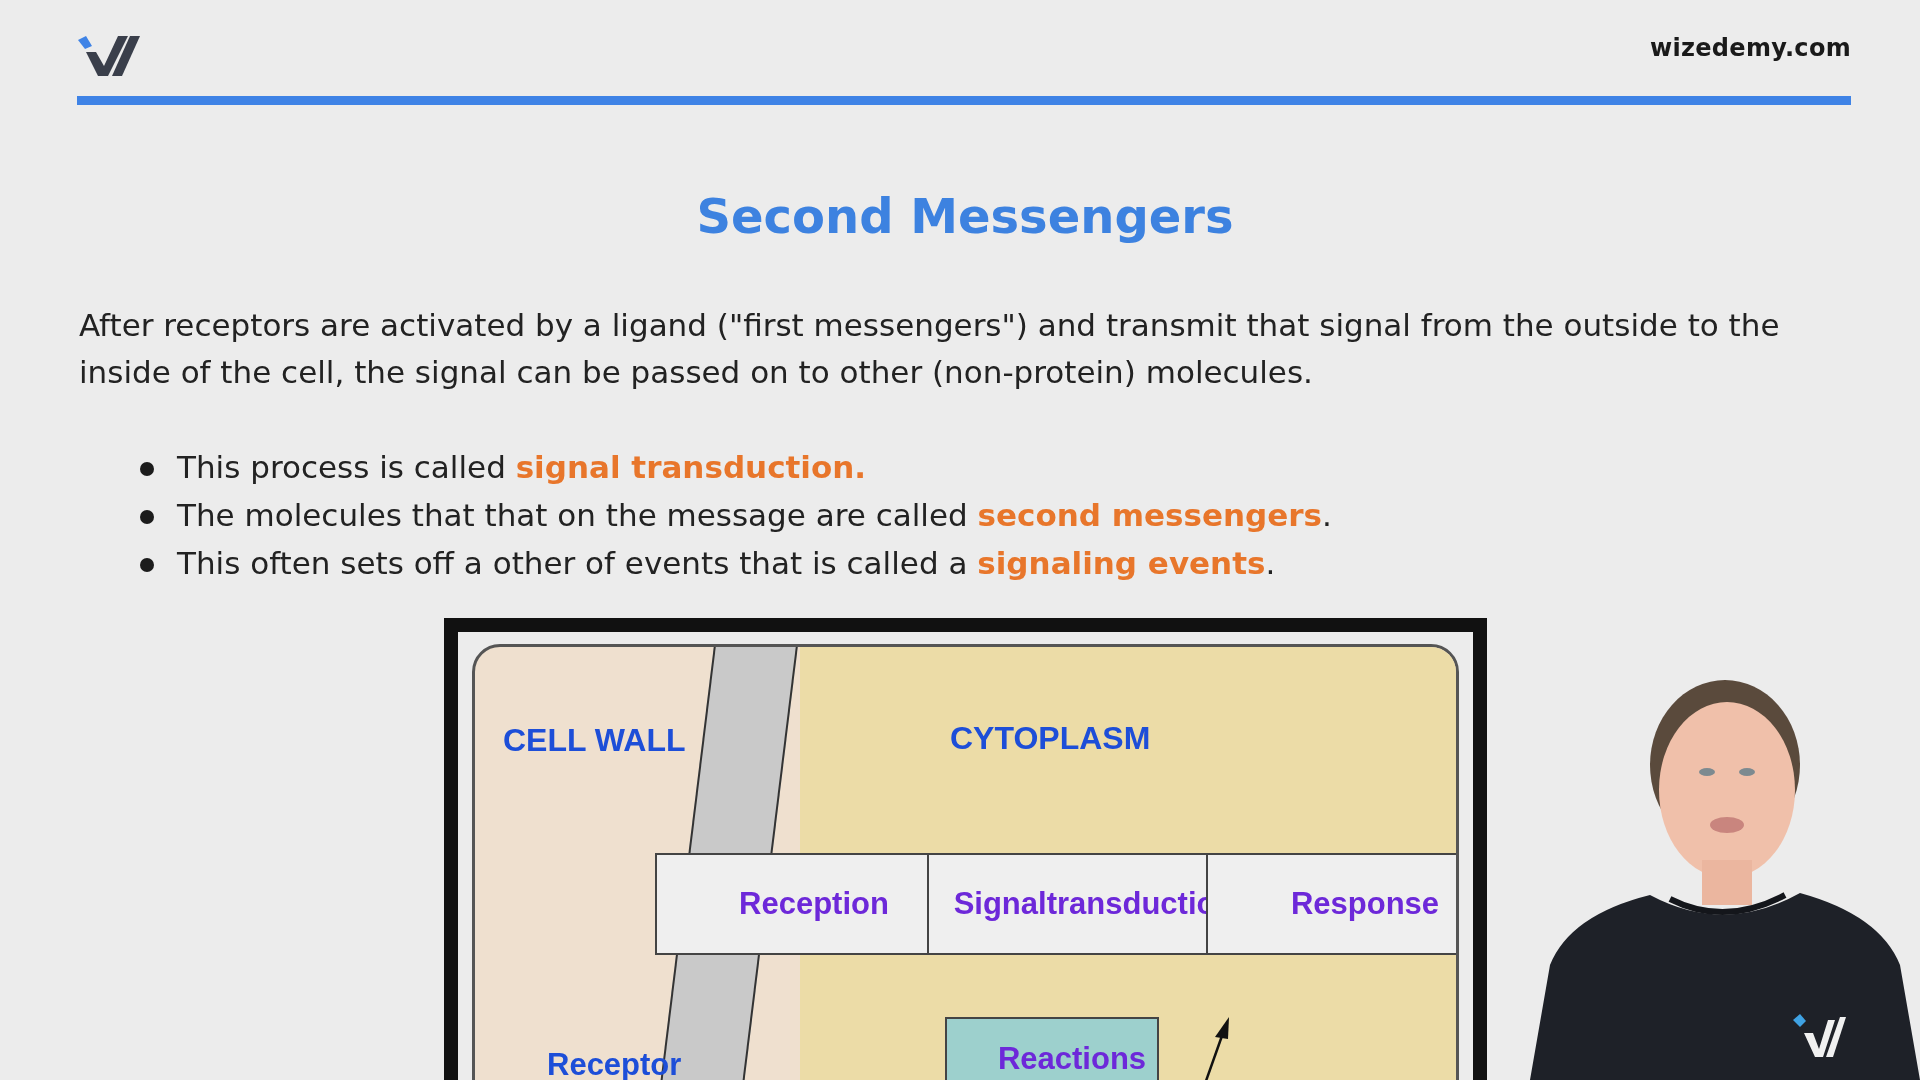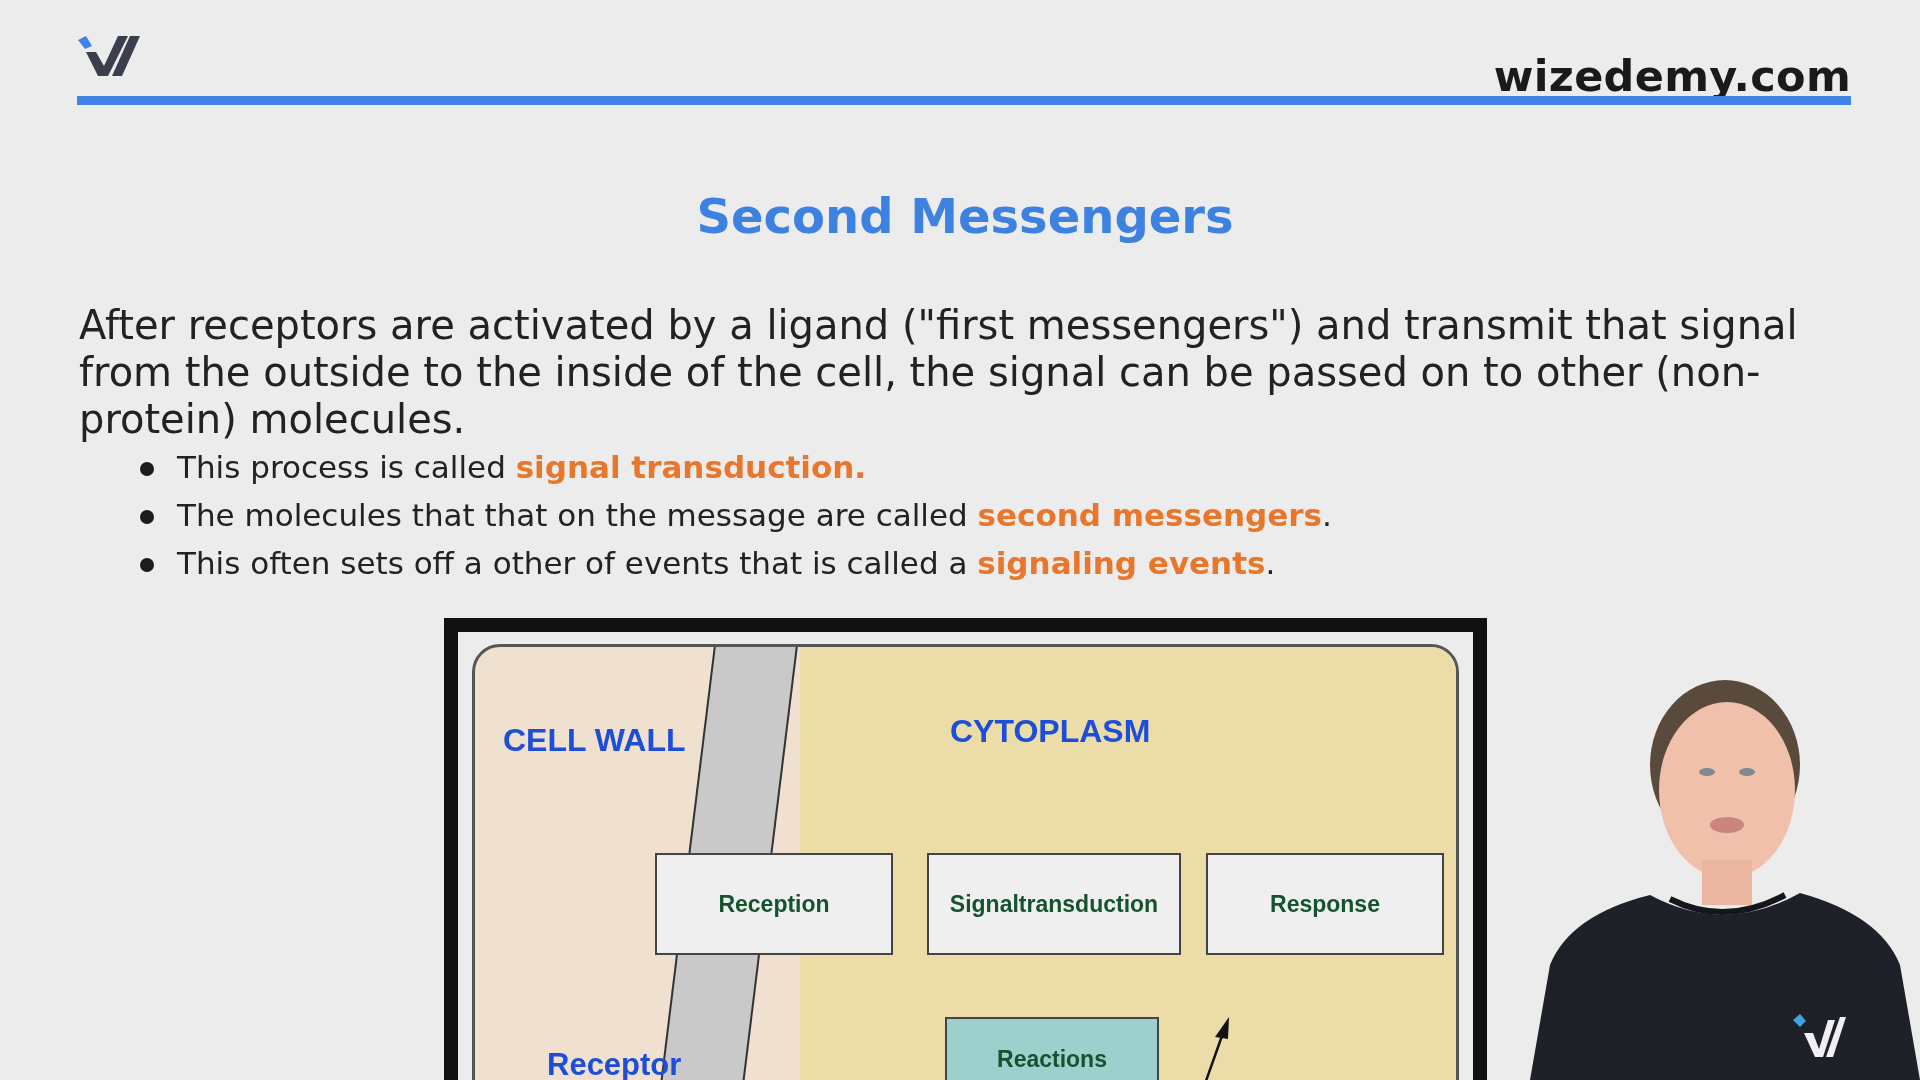--- a/index.html
+++ b/index.html
@@ -4,35 +4,35 @@
 <style>
   html, body { margin:0; padding:0; }
   body {
     width:1920px; height:1080px; overflow:hidden;
     background:#ececec;
     font-family:"DejaVu Sans", sans-serif;
     color:#1c1c1c;
     position:relative;
   }
   .logo { position:absolute; left:78px; top:36px; width:62px; height:42px; }
-  .site { position:absolute; right:69px; top:51px; font-size:43px; font-weight:bold; color:#1a1a1a; letter-spacing:0.3px; }
+  .site { position:absolute; right:69px; top:34px; font-size:24px; font-weight:bold; color:#1a1a1a; letter-spacing:0.3px; }
   .rule { position:absolute; left:77px; top:96px; width:1774px; height:9px; background:#3f83e6; }
   .title { position:absolute; left:0; width:1930px; top:188px; text-align:center; font-size:48px; font-weight:bold; color:#3d82e0; }
-  .intro { position:absolute; left:79px; top:302px; width:1780px; font-size:40px; line-height:47px; color:#222; }
+  .intro { position:absolute; left:79px; top:302px; width:1780px; font-size:31px; line-height:47px; color:#222; }
   .bullets { position:absolute; left:130px; top:435px; margin:8px; padding:0; list-style:none; font-size:31px; line-height:48px; color:#222; }
   .bullets li { position:relative; padding-left:39px; }
   .bullets li::before { content:""; position:absolute; left:2px; top:19px; width:14px; height:14px; border-radius:50%; background:#1c1c1c; }
   .hl { color:#e8762b; font-weight:bold; }
   .figure { position:absolute; left:444px; top:618px; width:1043px; height:480px; background:#111; }
   .figure-inner { position:absolute; left:14px; top:14px; right:14px; bottom:0; background:#ececec; }
   .panel { position:absolute; left:14px; top:12px; right:14px; bottom:-20px; border:3px solid #555; border-radius:28px 28px 0 0; overflow:hidden; background:#efe0cf; }
   .cytoplasm { position:absolute; left:325px; top:0; right:0; bottom:0; background:#ecdca7; }
   .wall { position:absolute; left:240px; top:-10px; width:80px; height:560px; background:#c9c9c9; border-left:2px solid #333; border-right:2px solid #333; transform:skewX(-7deg); transform-origin:top; }
   .lbl { position:absolute; font-family:"Liberation Sans", sans-serif; font-weight:bold; color:#1d4ed8; }
-  .box { position:absolute; background:#efefef; border:2px solid #444; display:flex; align-items:center; justify-content:center; text-align:center; font-family:"Liberation Sans", sans-serif; font-weight:bold; font-size:23px; line-height:36px; color:#14532d; }
+  .box { position:absolute; background:#efefef; border:2px solid #444; display:flex; align-items:center; justify-content:center; text-align:center; font-family:"Liberation Sans", sans-serif; font-weight:bold; font-size:31px; line-height:36px; color:#6d28d9;padding-left:40px; }
   .box.teal { background:#9dd0cd; align-items:flex-start; padding-top:22px; box-sizing:border-box; }
   .arrow { position:absolute; }
   .presenter { position:absolute; left:1510px; top:665px; width:410px; height:415px; }
 </style>
 </head>
 <body>
 
 <div class="logo">
   <svg width="62" height="42" viewBox="0 0 62 42">
     <path d="M0 4 L8 0 L14 10 L7 13 Z" fill="#3f83e6"></path>
@@ -52,21 +52,21 @@
   <li><span>The molecules that that on the message are called </span><span class="hl">second messengers</span><span>.</span></li>
   <li><span>This often sets off a other of events that is called a </span><span class="hl">signaling events</span><span>.</span></li>
 </ul>
 
 <div class="figure">
   <div class="figure-inner">
     <div class="panel">
       <div class="cytoplasm"></div>
       <div class="wall"></div>
       <div class="lbl" style="left:28px; top:75px; font-size:32px;">CELL WALL</div>
-      <div class="lbl" style="left:475px; top:66px; font-size:32px;">CYTOPLASM</div>
+      <div class="lbl" style="left:475px; top:73px; font-size:32px;">CYTOPLASM</div>
       <div class="box" style="left:180px; top:206px; width:234px; height:98px;">Reception</div>
       <div class="box" style="left:452px; top:206px; width:250px; height:98px; flex-direction:row;">
         <span>Signal</span>
         <span>transduction</span>
       </div>
       <div class="box" style="left:731px; top:206px; width:234px; height:98px;">Response</div>
       <div class="box teal" style="left:470px; top:370px; width:214px; height:120px;">Reactions</div>
       <div class="lbl" style="left:72px; top:400px; font-size:31px;">Receptor</div>
       <svg class="arrow" style="left:720px; top:370px;" width="40" height="80" viewBox="0 0 40 80">
         <line x1="6" y1="78" x2="28" y2="16" stroke="#111" stroke-width="2.5"></line>

